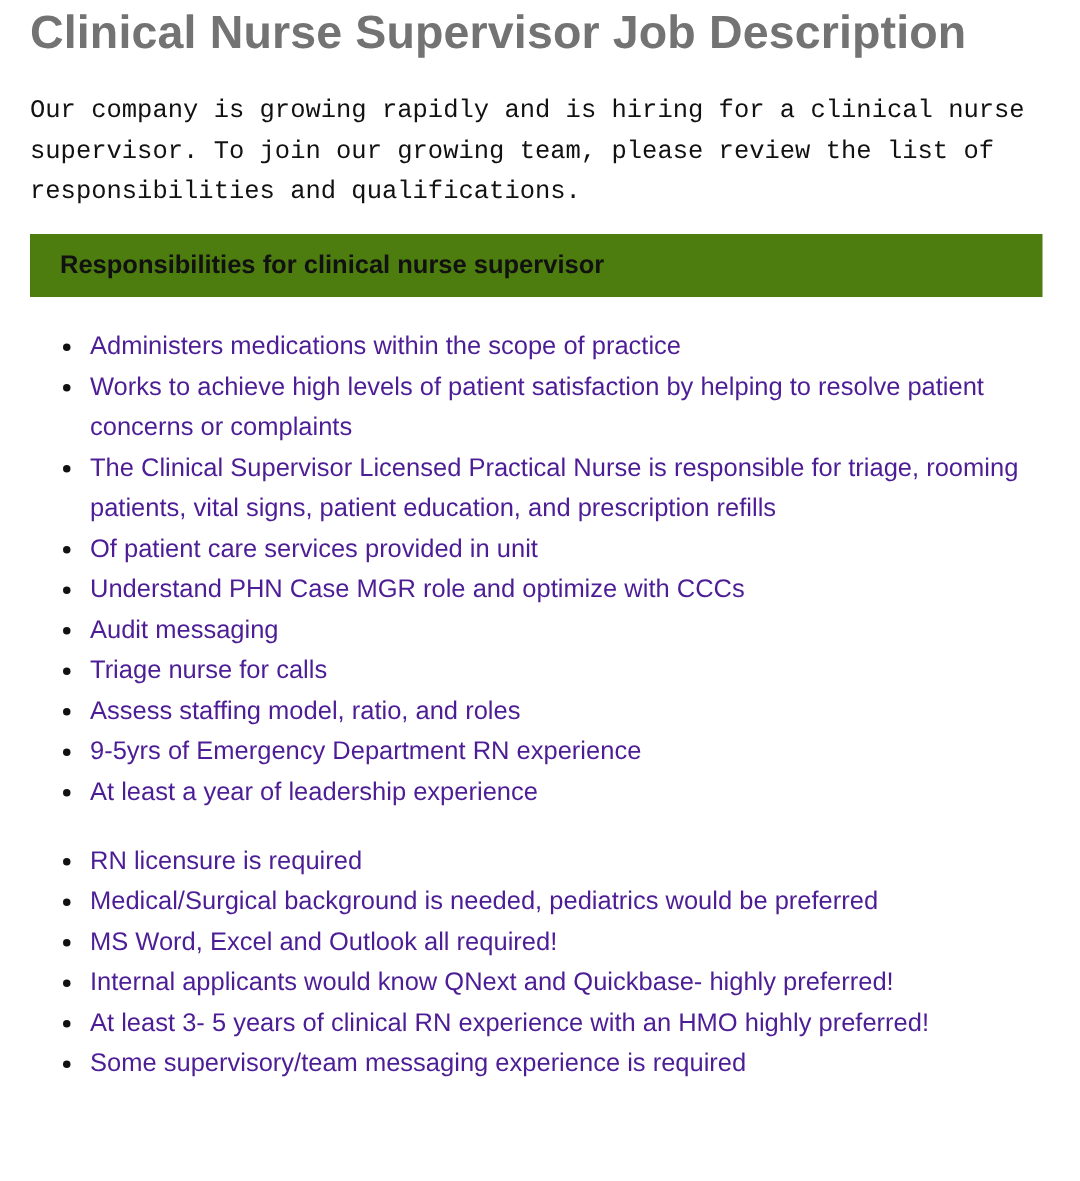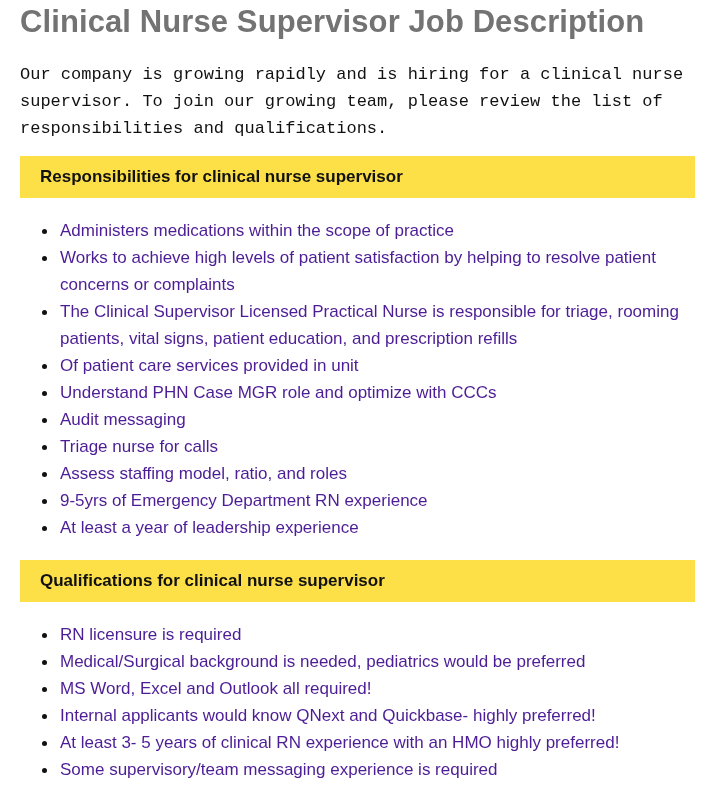--- a/index.html
+++ b/index.html
@@ -29,21 +29,21 @@
     color: #737373;
   }
   .intro {
     margin: 16px 0 0 0;
     font-size: 17px;
     line-height: 27px;
     color: #111;
     font-family: Liberation Mono, monospace;
   }
   .section-header {
-    background: #fde047;
+    background: #4d7c0f;
     height: 42px;
     display: flex;
     align-items: center;
     padding-left: 20px;
     font-size: 17px;
     font-weight: bold;
     color: #111;
     margin-top: 14px;
     text-align: right;
   }
@@ -86,21 +86,20 @@
     <li><span class="bullet"></span><span>The Clinical Supervisor Licensed Practical Nurse is responsible for triage, rooming patients, vital signs, patient education, and prescription refills</span></li>
     <li><span class="bullet"></span><span>Of patient care services provided in unit</span></li>
     <li><span class="bullet"></span><span>Understand PHN Case MGR role and optimize with CCCs</span></li>
     <li><span class="bullet"></span><span>Audit messaging</span></li>
     <li><span class="bullet"></span><span>Triage nurse for calls</span></li>
     <li><span class="bullet"></span><span>Assess staffing model, ratio, and roles</span></li>
     <li><span class="bullet"></span><span>9-5yrs of Emergency Department RN experience</span></li>
     <li><span class="bullet"></span><span>At least a year of leadership experience</span></li>
   </ul>
 
-  <div class="section-header second">Qualifications for clinical nurse supervisor</div>
   <ul class="items">
     <li><span class="bullet"></span><span>RN licensure is required</span></li>
     <li><span class="bullet"></span><span>Medical/Surgical background is needed, pediatrics would be preferred</span></li>
     <li><span class="bullet"></span><span>MS Word, Excel and Outlook all required!</span></li>
     <li><span class="bullet"></span><span>Internal applicants would know QNext and Quickbase- highly preferred!</span></li>
     <li><span class="bullet"></span><span>At least 3- 5 years of clinical RN experience with an HMO highly preferred!</span></li>
     <li><span class="bullet"></span><span>Some supervisory/team messaging experience is required</span></li>
   </ul>
 </div>
 

